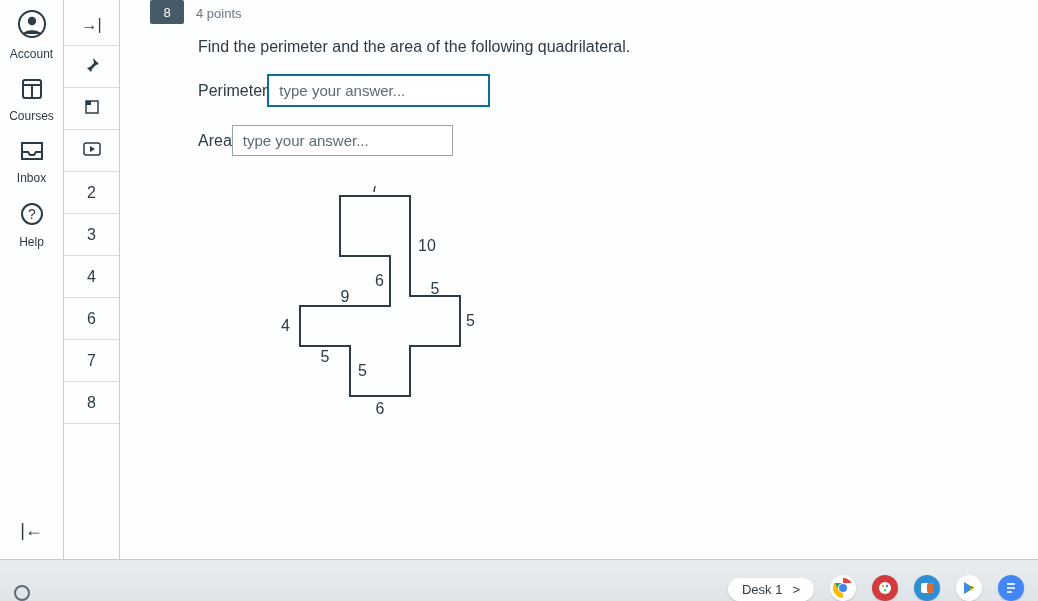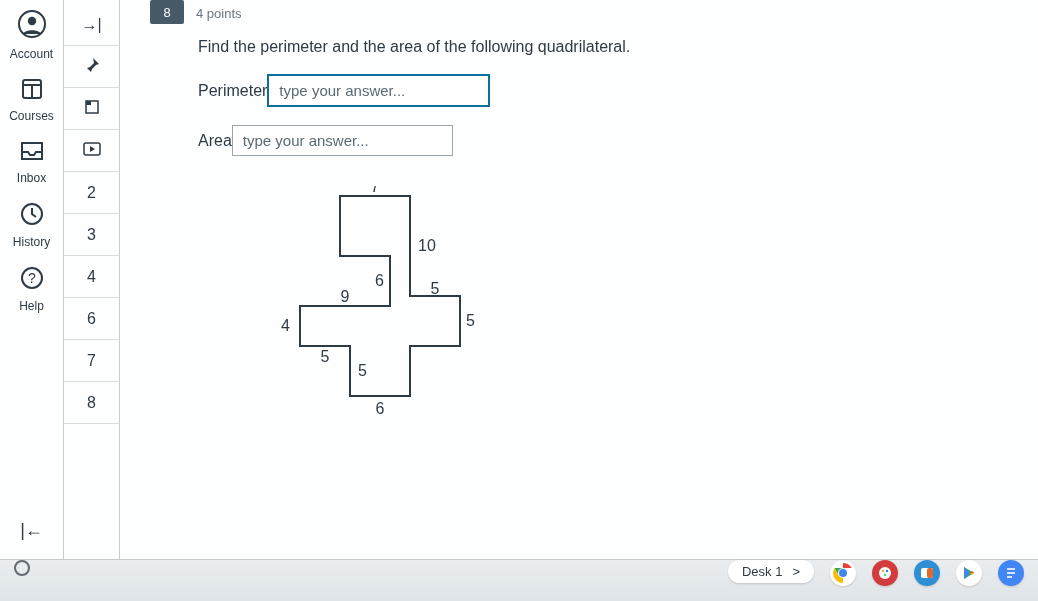--- a/index.html
+++ b/index.html
@@ -22,21 +22,21 @@
   .qpts { font-size: 13px; color: #6b7780; padding-top: 6px; }
   .prompt { margin: 14px 0 18px 48px; font-size: 16px; color: #2d3b45; }
   .ansrow { margin: 16px 0 18px 48px; display: flex; align-items: center; }
   .ansrow .albl { font-size: 16px; color: #2d3b45; }
   .ansrow input { font-size: 15px; color: #ef4444; padding: 6px 10px; border: 2px solid #0d6e9a; background: #fff; min-width: 190px; }
   .ansrow input.plain { border: 1px solid #9aa5ab; }
   .ansrow input::placeholder { color: #5a6b75; }
   .figwrap { margin: 30px 0 0 70px; }
   .figwrap svg text { font-size: 16px; fill: #2d3b45; }
   
-  .taskbar { position: absolute; left: 0; right: 0; bottom: 0; height: 42px; background: linear-gradient(#e9edf0, #dfe4e8); border-top: 1px solid #c3c9cd; display: flex; align-items: flex-start; padding: 0 14px; gap: 16px; }
+  .taskbar { position: absolute; left: 0; right: 0; bottom: 0; height: 42px; background: linear-gradient(#e9edf0, #dfe4e8); border-top: 1px solid #c3c9cd; display: flex; align-items: flex-end; padding: 0 14px; gap: 16px; }
   .taskbar .launcher { width: 16px; height: 16px; border: 2px solid #5f6a72; border-radius: 50%; cursor: pointer; }
   .taskbar .spacer { flex: 1; }
   .deskpill { background: #fff; border-radius: 16px; padding: 4px 14px; font-size: 13px; color: #2d3b45; display: flex; align-items: center; gap: 10px; cursor: pointer; box-shadow: 0 1px 2px rgba(0,0,0,.15); }
   .tbicon { width: 26px; height: 26px; border-radius: 50%; display: flex; align-items: center; justify-content: center; cursor: pointer; box-shadow: 0 1px 2px rgba(0,0,0,.15); }
 </style>
 </head>
 <body>
 
 <div class="app">
 
@@ -62,29 +62,20 @@
       <span class="lbl">Courses</span>
     </div>
     <div class="item">
       <span class="ic">
         <svg width="26" height="22" viewBox="0 0 26 22">
             <path d="M3 3h20v16H3z" fill="none" stroke="#2d3b45" stroke-width="2"></path>
             <path d="M3 12h6l2 3h4l2-3h6" fill="none" stroke="#2d3b45" stroke-width="2"></path>
           </svg>
       </span>
       <span class="lbl">Inbox</span>
-    </div>
-    <div class="item">
-      <span class="ic">
-        <svg width="24" height="24" viewBox="0 0 24 24">
-            <circle cx="12" cy="12" r="10" fill="none" stroke="#2d3b45" stroke-width="2"></circle>
-            <path d="M12 6v6l4 3" fill="none" stroke="#2d3b45" stroke-width="2"></path>
-          </svg>
-      </span>
-      <span class="lbl">History</span>
     </div>
     <div class="item">
       <span class="ic">
         <svg width="24" height="24" viewBox="0 0 24 24">
             <circle cx="12" cy="12" r="10" fill="none" stroke="#2d3b45" stroke-width="2"></circle>
             <text x="12" y="17" text-anchor="middle" font-size="14" fill="#2d3b45">?</text>
           </svg>
       </span>
       <span class="lbl">Help</span>
     </div>

